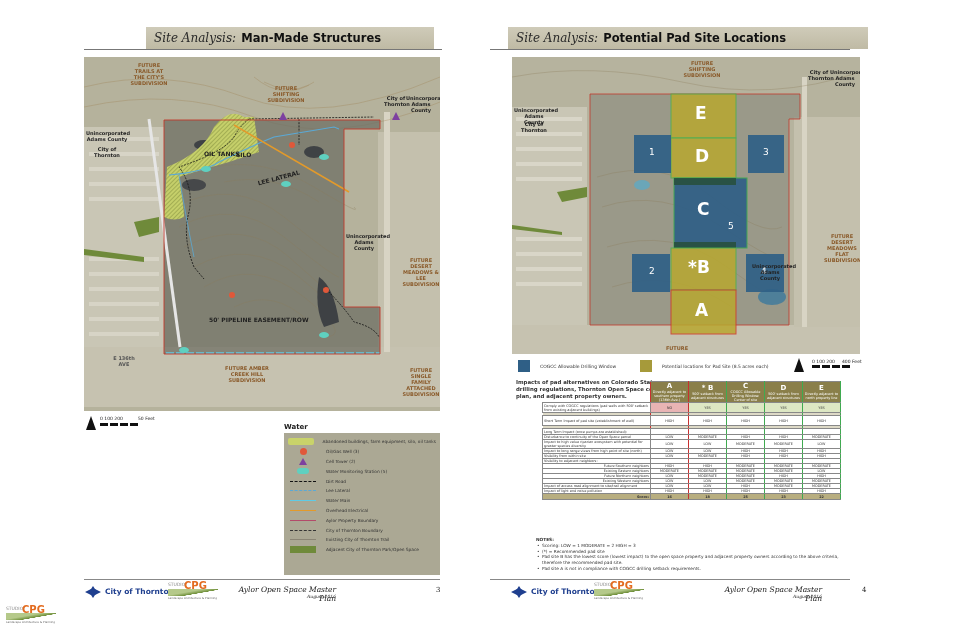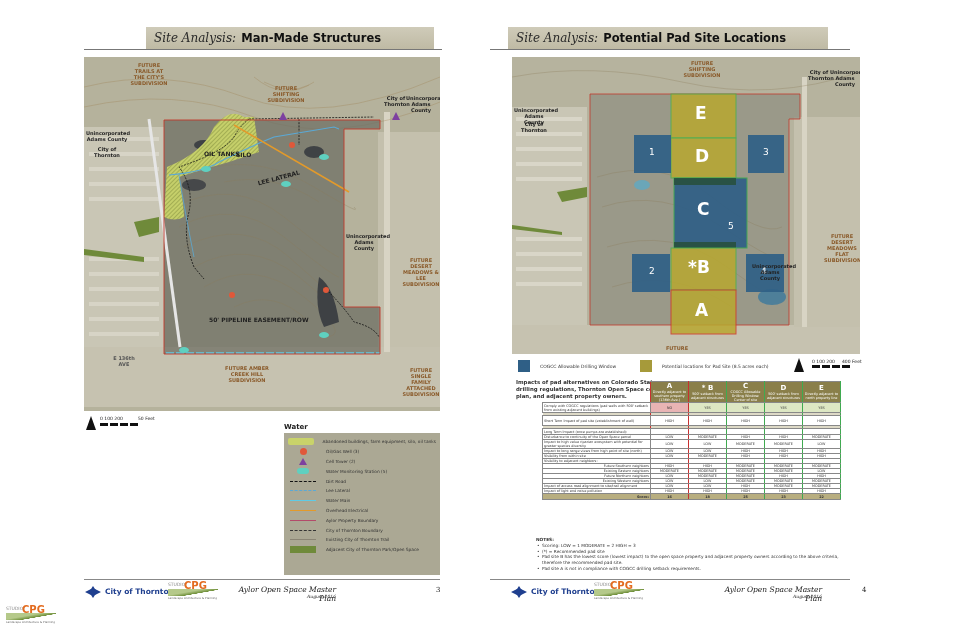--- a/index.html
+++ b/index.html
@@ -3,21 +3,21 @@
 <meta charset="utf-8">
 <style>
   * { box-sizing: border-box; margin: 0; padding: 0; }
   html, body { width: 960px; height: 640px; background: #ffffff; overflow: hidden; font-family: "DejaVu Sans", sans-serif; }
   .page { position: absolute; top: 0; height: 640px; }
   #page-left { left: 0; width: 480px; }
   #page-right { left: 480px; width: 480px; }
 
   .title-bar { position: absolute; top: 27px; height: 22px; background: linear-gradient(180deg,#cfcbb9,#bfbaa4); }
   #page-left .title-bar { left: 102px; width: 288px; margin-left: 44px; }
-  #page-right .title-bar { left: 28px; width: 320px; }
+  #page-right .title-bar { left: 28px; width: 360px; }
   .title-bar .t-italic { font-family: "DejaVu Serif", serif; font-style: italic; font-size: 12px; color: #2a2a2a; margin-left: 8px; line-height: 22px; }
   .title-bar .t-bold { font-family: "DejaVu Sans", sans-serif; font-weight: bold; font-size: 11.5px; color: #111; line-height: 22px; }
   .title-rule { position: absolute; top: 49px; height: 1px; background: #777; }
   #page-left .title-rule { left: 84px; width: 358px; }
   #page-right .title-rule { left: 10px; width: 360px; }
 
   
   .map { position: absolute; overflow: hidden; background: #b8b39c; }
   #map-left { left: 84px; top: 57px; width: 356px; height: 354px; }
   #map-right { left: 32px; top: 57px; width: 348px; height: 297px; }

